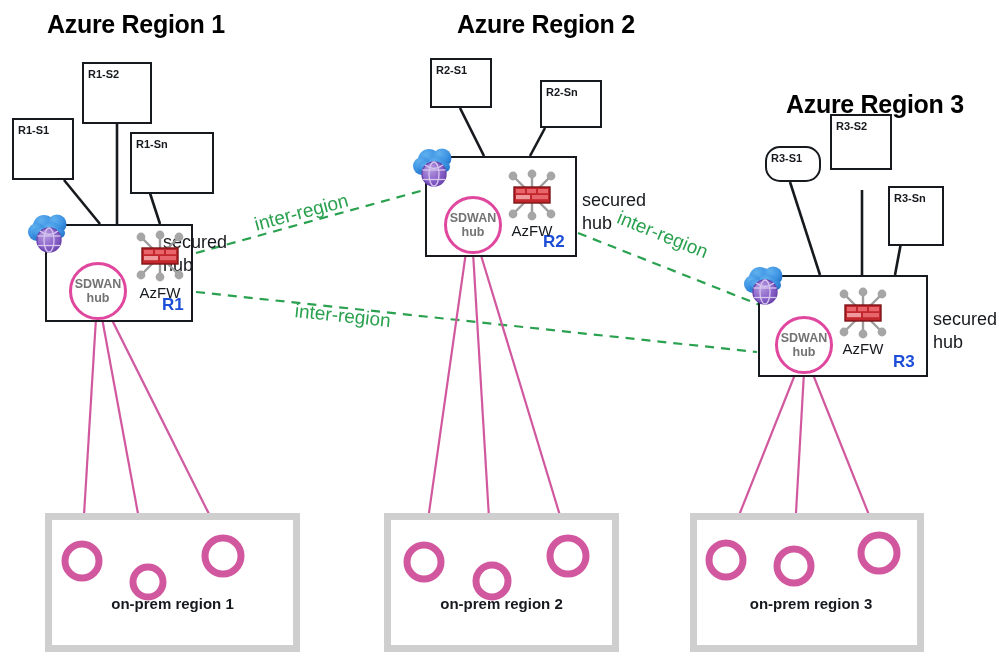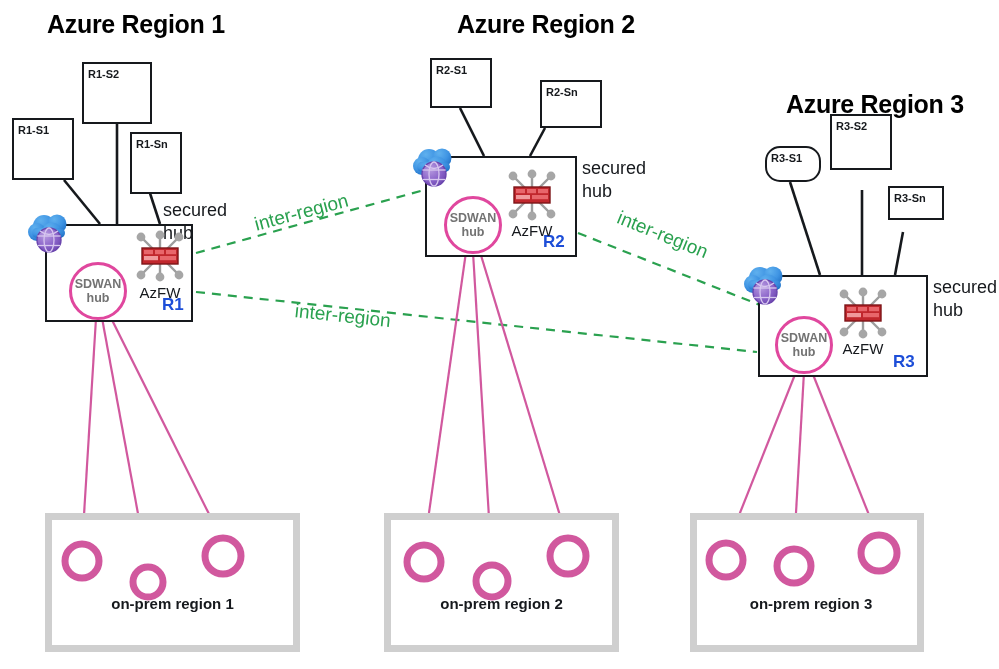--- a/index.html
+++ b/index.html
@@ -48,20 +48,21 @@
     font-weight:bold;
     color:#1d4ed8;
     white-space:nowrap;
   }
   .secured-hub-label{
     position:absolute;
     font-size:18px;
     color:#16191d;
     line-height:1.28;
     white-space:nowrap;
+    margin-top:32px;
   }
   .azfw-label{
     position:absolute;
     font-size:15px;
     color:#16191d;
     white-space:nowrap;
     text-align:center;
   }
   .sdwan-circle{
     position:absolute;
@@ -170,21 +171,21 @@
   <div class="region-title" style="left:18px;top:10px;">Azure Region 1</div>
   <div class="region-title" style="left:428px;top:10px;">Azure Region 2</div>
   <div class="region-title" style="left:757px;top:90px;">Azure Region 3</div>
 
   <div class="spoke-box" style="left:12px;top:118px;width:62px;height:62px;">
     <div class="spoke-label">R1-S1</div>
   </div>
   <div class="spoke-box" style="left:82px;top:62px;width:70px;height:62px;">
     <div class="spoke-label">R1-S2</div>
   </div>
-  <div class="spoke-box" style="left:130px;top:132px;width:52px;height:62px;">
+  <div class="spoke-box" style="left:130px;top:132px;width:84px;height:62px;">
     <div class="spoke-label">R1-Sn</div>
   </div>
 
   <div class="hub-box" style="left:45px;top:224px;width:148px;height:98px;"></div>
   <div class="secured-hub-label" style="left:163px;top:199px;">
     <span>secured</span><br>
     <span>hub</span>
   </div>
   <div class="hub-id" style="left:162px;top:295px;">R1</div>
 
@@ -297,21 +298,21 @@
     <span>SDWAN</span>
     <span>hub</span>
   </div>
 
   <div class="spoke-box" style="left:765px;top:146px;width:56px;height:36px;border-radius:15px;">
     <div class="spoke-label">R3-S1</div>
   </div>
   <div class="spoke-box" style="left:830px;top:114px;width:62px;height:56px;">
     <div class="spoke-label">R3-S2</div>
   </div>
-  <div class="spoke-box" style="left:888px;top:186px;width:56px;height:34px;">
+  <div class="spoke-box" style="left:888px;top:186px;width:56px;height:60px;">
     <div class="spoke-label">R3-Sn</div>
   </div>
 
   <div class="hub-box" style="left:758px;top:275px;width:170px;height:102px;"></div>
   <div class="secured-hub-label" style="left:933px;top:276px;">
     <span>secured</span><br>
     <span>hub</span>
   </div>
   <div class="hub-id" style="left:893px;top:352px;">R3</div>
 

